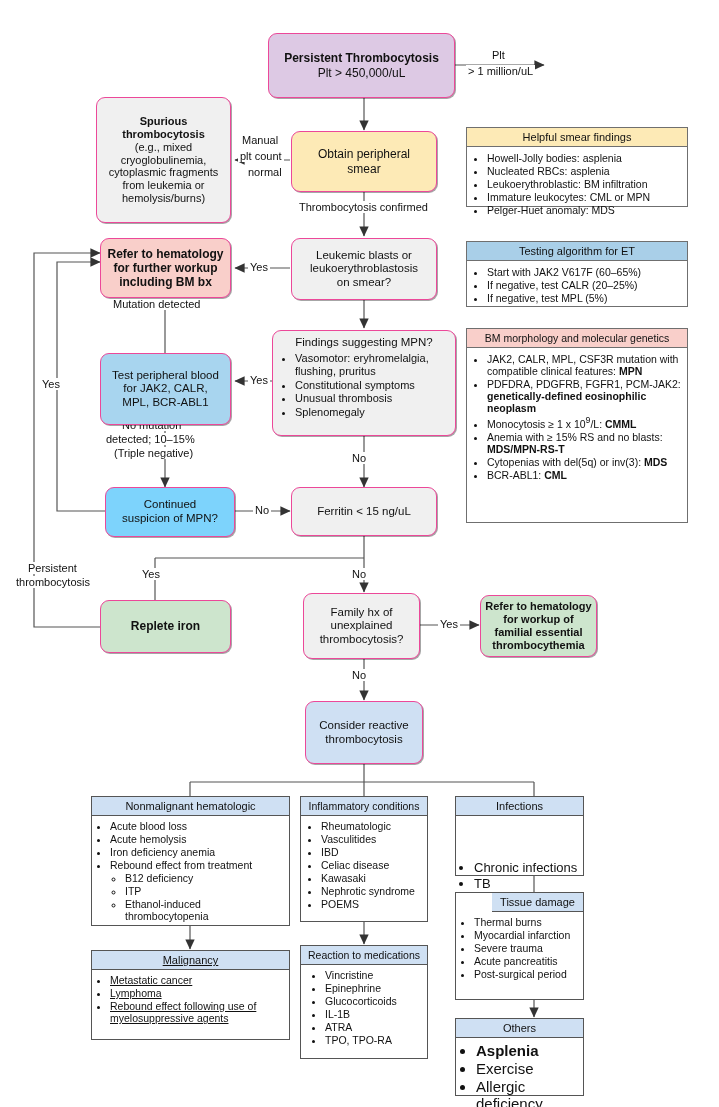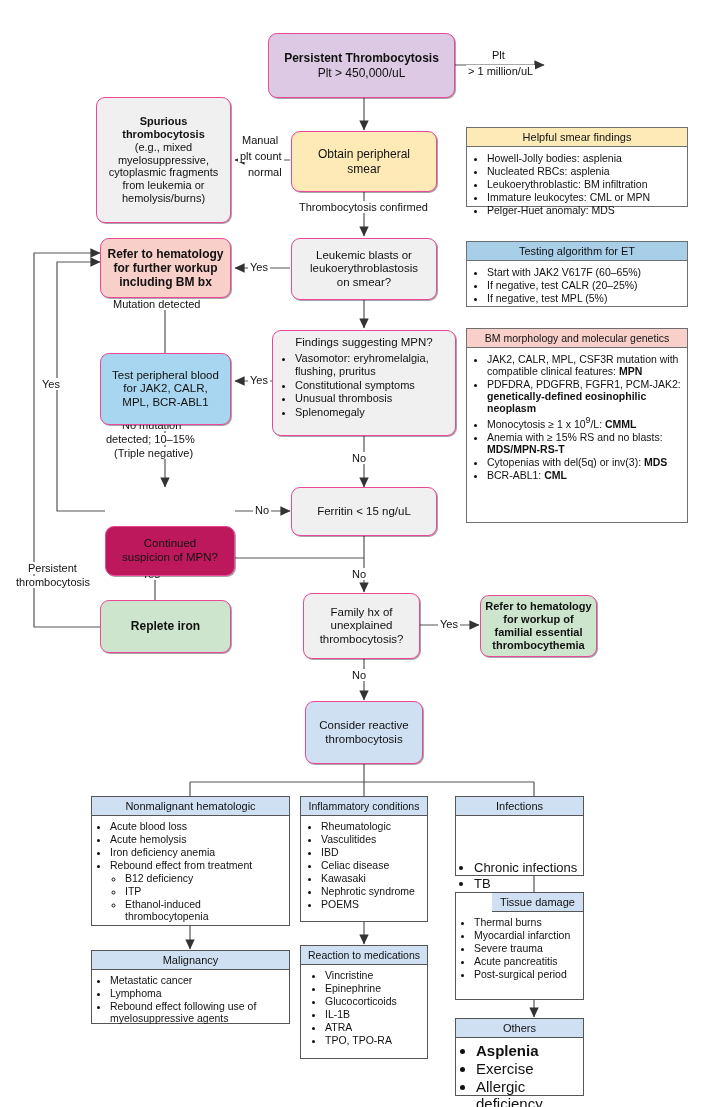--- a/index.html
+++ b/index.html
@@ -131,21 +131,21 @@
 
   <div class="node rnd shadowy" style="left:291px;top:131px;width:146px;height:61px;background:#fdeab6;font-size:12px;">
     <div>Obtain peripheral</div>
     <div>smear</div>
   </div>
 
   <div class="node rnd shadowy" style="left:96px;top:97px;width:135px;height:126px;background:#f0f0f0;font-size:11px;padding:2px;">
     <div class="b">Spurious</div>
     <div class="b">thrombocytosis</div>
     <div>(e.g., mixed</div>
-    <div>myelosuppressive,</div>
+    <div>cryoglobulinemia,</div>
     <div>cytoplasmic fragments</div>
     <div>from leukemia or</div>
     <div>hemolysis/burns)</div>
   </div>
 
   <div class="node rnd shadowy" style="left:100px;top:238px;width:131px;height:60px;background:#f9cfca;font-size:12px;">
     <div class="b">Refer to hematology</div>
     <div class="b">for further workup</div>
     <div class="b">including BM bx</div>
   </div>
@@ -166,21 +166,21 @@
     <div>leukoerythroblastosis</div>
     <div>on smear?</div>
   </div>
 
   <div class="node rnd shadowy" style="left:100px;top:353px;width:131px;height:72px;background:#a8d5ef;font-size:11.5px;">
     <div>Test peripheral blood</div>
     <div>for JAK2, CALR,</div>
     <div>MPL, BCR-ABL1</div>
   </div>
 
-  <div class="node rnd shadowy" style="left:105px;top:487px;width:130px;height:50px;background:#be185d;font-size:11.5px;margin-top:39px;">
+  <div class="node rnd shadowy" style="left:105px;top:487px;width:130px;height:50px;background:#7dd3fc;font-size:11.5px;">
     <div>Continued</div>
     <div>suspicion of MPN?</div>
   </div>
 
   <div class="node rnd shadowy" style="left:291px;top:487px;width:146px;height:49px;background:#f0f0f0;font-size:11.5px;">
     <div>Ferritin &lt; 15 ng/uL</div>
   </div>
 
   <div class="node rnd shadowy" style="left:100px;top:600px;width:131px;height:53px;background:#cde5cd;font-size:12px;">
     <div class="b">Replete iron</div>
@@ -253,21 +253,21 @@
           <ul class="sub">
             <li>B12 deficiency</li>
             <li>ITP</li>
             <li>Ethanol-induced thrombocytopenia</li>
           </ul>
         </li>
       </ul>
     </div>
   </div>
 
-  <div class="boxlist" style="left:91px;top:950px;width:199px;height:74px;">
+  <div class="boxlist" style="left:91px;top:950px;width:199px;height:90px;text-decoration:underline;">
     <div class="hd" style="font-size:11px;">Malignancy</div>
     <div class="bd" style="font-size:10.5px;">
       <ul style="padding-left:16px;">
         <li>Metastatic cancer</li>
         <li>Lymphoma</li>
         <li>Rebound effect following use of myelosuppressive agents</li>
       </ul>
     </div>
   </div>
 

